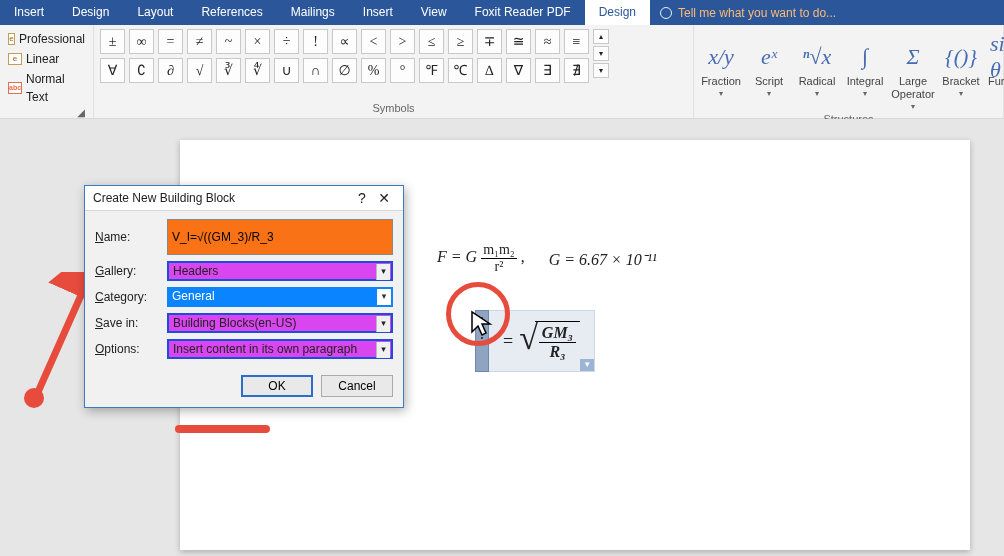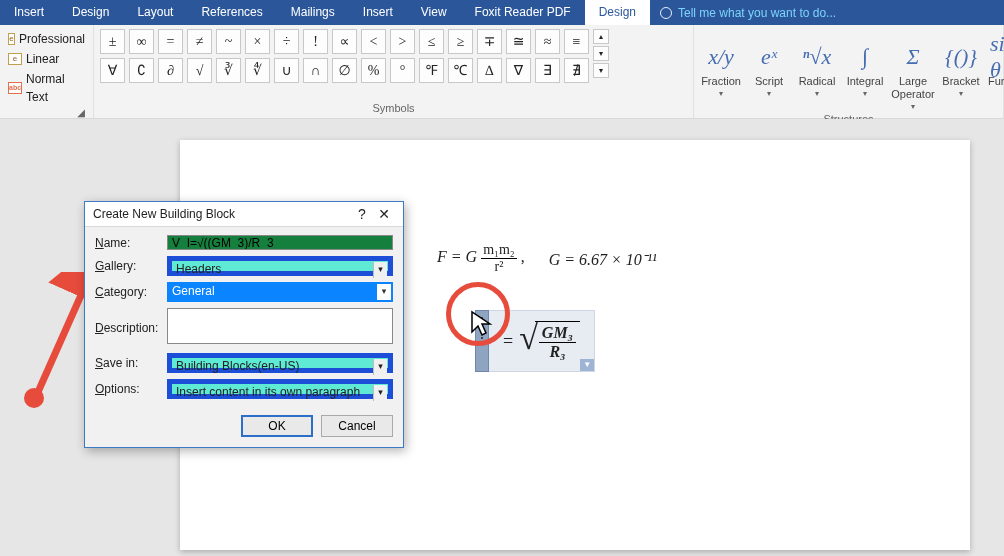--- a/index.html
+++ b/index.html
@@ -2,21 +2,21 @@
 <html><head>
 <meta charset="utf-8">
 <style>
   * { box-sizing: border-box; margin: 0; padding: 0; }
   body { font-family: "Segoe UI", Arial, sans-serif; font-size: 12px; background: #fff; color: #222; width: 1004px; height: 556px; overflow: hidden; position: relative; }
 
   
   .ribbon-tabs { display: flex; align-items: center; background: #2b579a; color: #fff; height: 25px; text-align: right; }
   .ribbon-tabs .tab { padding: 0 14px; line-height: 25px; cursor: pointer; }
   .ribbon-tabs .tab.active { background: #fff; color: #2b579a; }
-  .ribbon-tabs .tell-me { flex: 1; display: flex; align-items: center; gap: 6px; padding: 0 10px; color: #7dd3fc; }
+  .ribbon-tabs .tell-me { flex: 1; display: flex; align-items: center; gap: 6px; padding: 0 10px; color: #fdba74; }
   .bulb { width: 12px; height: 12px; border: 1px solid #e8effb; border-radius: 50%; display: inline-block; }
 
   
   .ribbon-body { display: flex; background: #f3f3f3; border-bottom: 1px solid #d8d8d8; height: 94px; }
   .group { border-right: 1px solid #e0e0e0; padding: 4px 6px; display: flex; flex-direction: column; justify-content: space-between; }
   .group-label { text-align: center; font-size: 11px; color: #666; padding-top: 2px; }
   .tools-group { width: 94px; }
   .tool-item { display: flex; align-items: center; gap: 4px; font-size: 12px; line-height: 18px; cursor: pointer; padding: 1px 2px; }
   .mini-ico { width: 14px; height: 12px; border: 1px solid #bfa050; background: #fff; font-size: 8px; text-align: center; line-height: 10px; color: #a06020; }
   .abc { border-color: #e07050; color: #e07050; font-size: 7px; font-weight: bold; }
@@ -61,33 +61,33 @@
   .cursor-arrow { position: absolute; left: 470px; top: 310px; z-index: 6; }
   .cursor-arrow svg { width: 24px; height: 28px; }
 
   
   .callout { position: absolute; left: 20px; top: 272px; z-index: 4; }
 
   
   .red-under { position: absolute; left: 175px; top: 425px; width: 95px; height: 8px; background: #e64b3c; border-radius: 4px; z-index: 4; }
 
   
-  .dialog { position: absolute; left: 84px; top: 185px; width: 320px; background: #f1f1f1; border: 1px solid #3c7bc4; box-shadow: 2px 3px 10px rgba(0,0,0,.3); z-index: 10; margin-top: 16px; }
+  .dialog { position: absolute; left: 84px; top: 185px; width: 320px; background: #f1f1f1; border: 1px solid #3c7bc4; box-shadow: 2px 3px 10px rgba(0,0,0,.3); z-index: 10; }
   .dlg-title { display: flex; align-items: center; background: #fff; border-bottom: 1px solid #d8d8d8; padding: 4px 8px; font-size: 12px; }
   .dlg-title .sp { flex: 1; }
   .dlg-title .x { width: 22px; text-align: center; font-size: 14px; cursor: pointer; }
   .dlg-body { padding: 8px 10px 0; }
   .row { display: flex; align-items: center; margin-bottom: 6px; }
   .row .lbl { width: 72px; font-size: 12px; }
   .row .lbl u { text-decoration: underline; }
   .row .fld { flex: 1; }
   .row input, .row textarea, .row .select { width: 100%; font-family: inherit; font-size: 12px; }
-  .row input { height: 15px; border: 1px solid #888; padding: 0 4px; background: #15803d; }
+  .row input { height: 36px; border: 1px solid #888; padding: 0 4px; background: #f97316; }
   .row textarea { height: 36px; border: 1px solid #888; resize: none; background: #fff; }
-  .select { height: 20px; border: 5px solid #1d4ed8; background: #5eead4; position: relative; padding: 1px 16px 0 4px; cursor: pointer; }
+  .select { height: 20px; border: 2px solid #1d4ed8; background: #d946ef; position: relative; padding: 1px 16px 0 4px; cursor: pointer; }
   .select .car { position: absolute; right: 1px; top: 1px; width: 14px; height: 16px; border-left: 1px solid #bbb; background: #f0f0f0; text-align: center; line-height: 14px; font-size: 9px; }
   .select.sel-hl { background: #0a84ff; color: #fff; border: 1px solid #0a84ff; }
   .select.sel-hl .car { background: #fff; color: #333; border: none; }
   .dlg-btns { display: flex; justify-content: flex-end; gap: 8px; padding: 10px; }
   .dlg-btns button { width: 72px; height: 22px; background: #e9e9e9; border: 1px solid #aaa; font-size: 12px; cursor: pointer; }
   .dlg-btns button.primary { border: 2px solid #2b6fc9; padding: 0; }
 </style>
 </head>
 <body>
 
@@ -291,24 +291,20 @@
           <div class="select"><span>Headers</span><span class="car">▾</span></div>
         </div>
     </div>
     <div class="row">
       <div class="lbl"><u>C</u>ategory:</div>
       <div class="fld">
           <div class="select sel-hl"><span>General</span><span class="car">▾</span></div>
         </div>
     </div>
     <div class="row">
-      <div class="lbl"><u>D</u>escription:</div>
-      <div class="fld"><textarea style=""></textarea></div>
-    </div>
-    <div class="row">
       <div class="lbl"><u>S</u>ave in:</div>
       <div class="fld">
           <div class="select"><span>Building Blocks(en-US)</span><span class="car">▾</span></div>
         </div>
     </div>
     <div class="row">
       <div class="lbl"><u>O</u>ptions:</div>
       <div class="fld">
           <div class="select"><span>Insert content in its own paragraph</span><span class="car">▾</span></div>
         </div>

